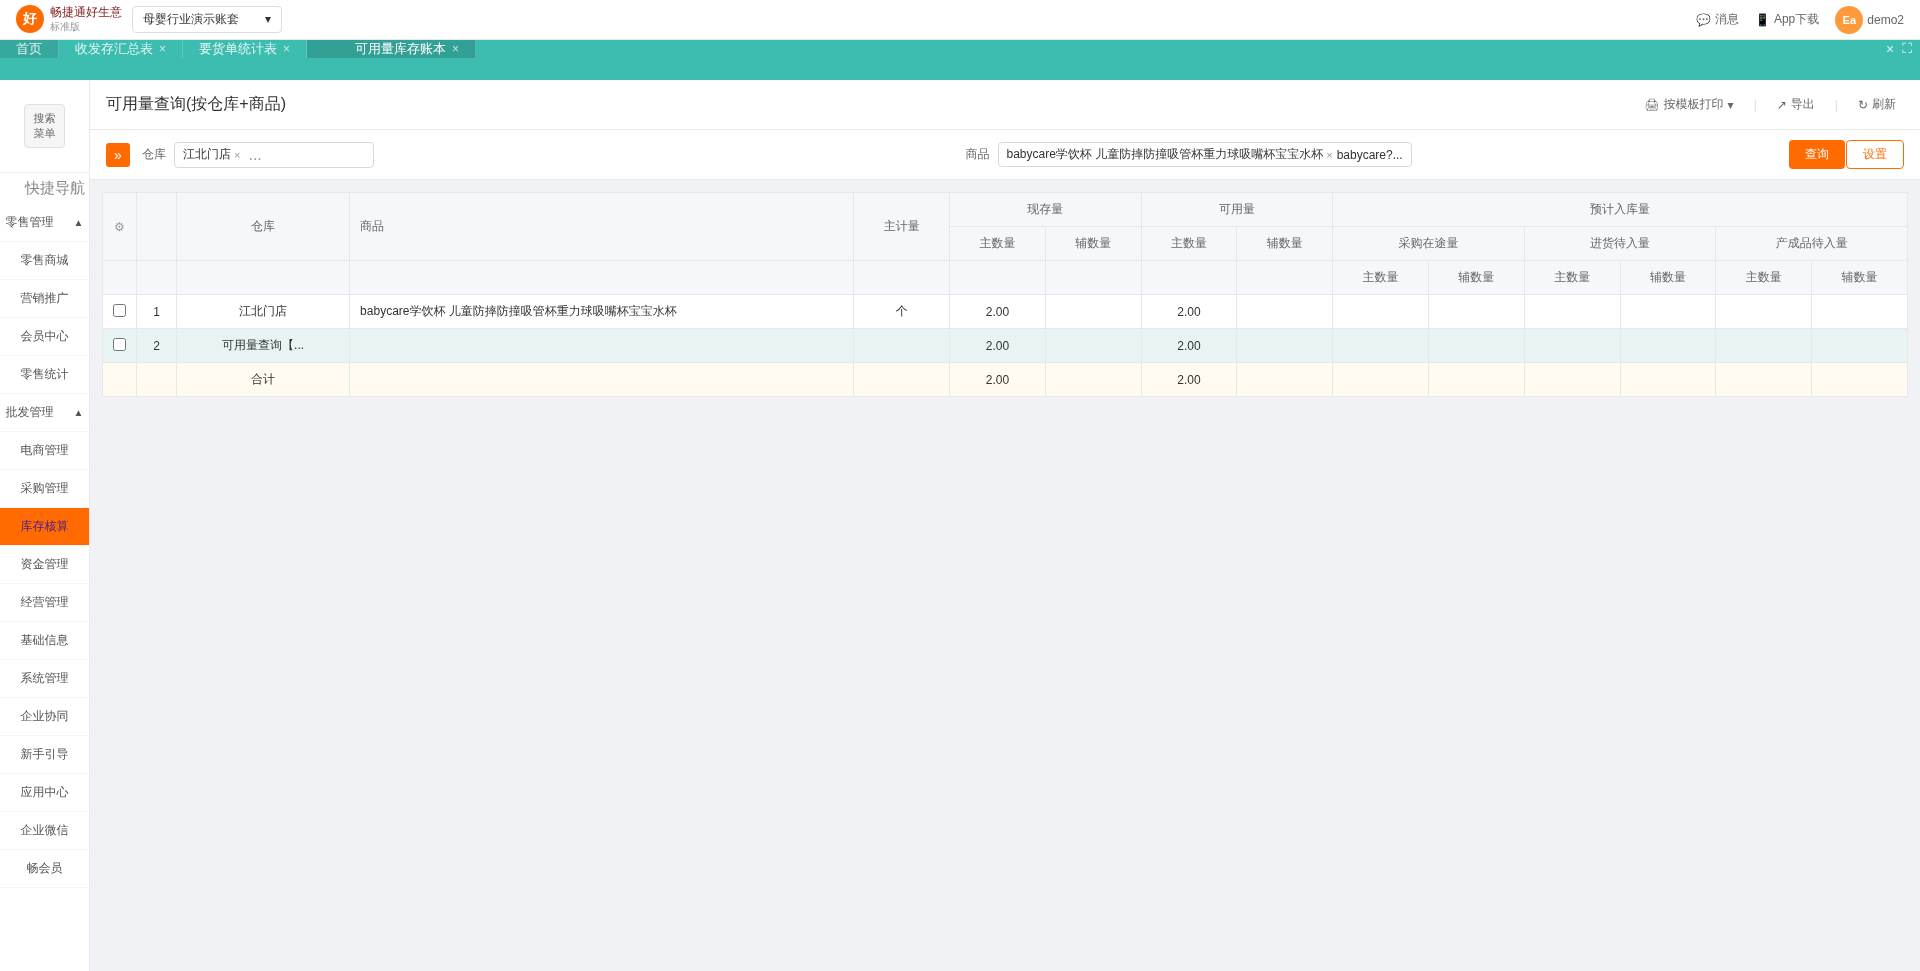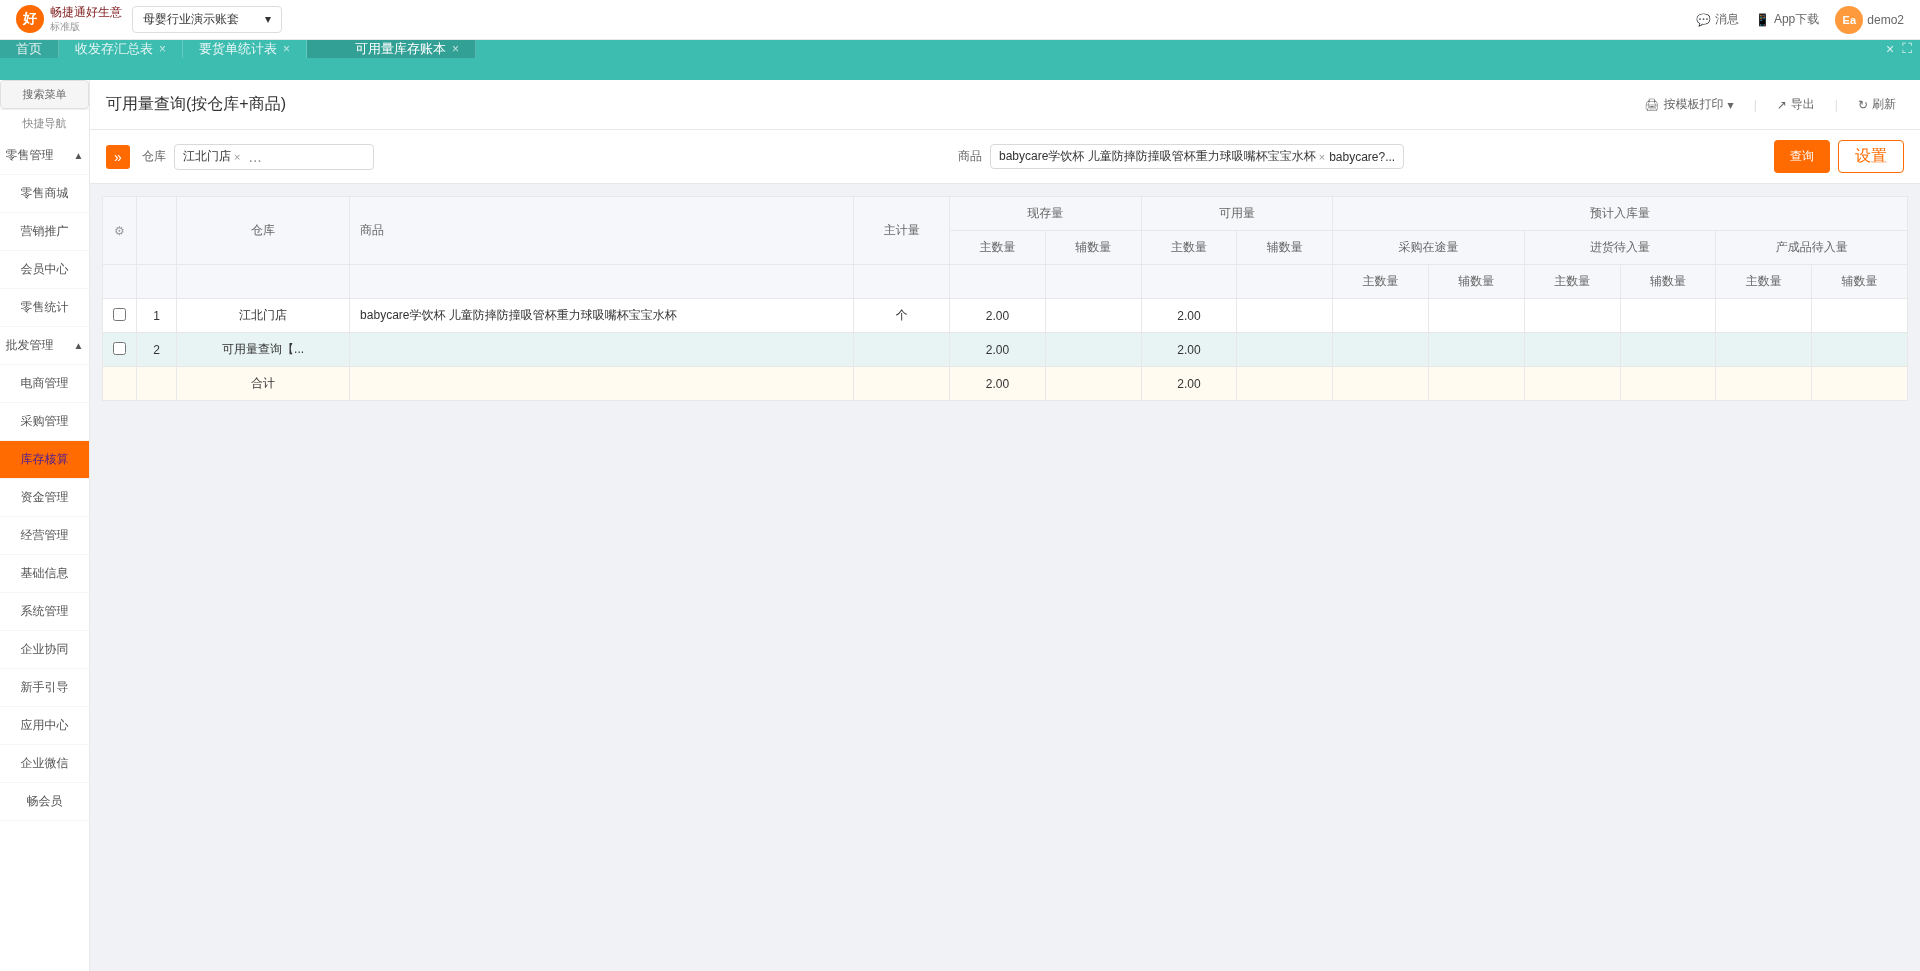--- a/index.html
+++ b/index.html
@@ -58,38 +58,38 @@
     
     .sidebar {
       width: 90px;
       background: #fff;
       border-right: 1px solid #e8e8e8;
       display: flex;
       flex-direction: column;
       flex-shrink: 0;
       overflow-y: auto;
     }
-    .sidebar-search { padding: 0; border-bottom: 1px solid #f0f0f0; }
+    .sidebar-search { padding: 24px; border-bottom: 1px solid #f0f0f0; }
     .sidebar-search-btn { width: 100%; padding: 6px 4px; background: #f5f5f5; border: 1px solid #e0e0e0; border-radius: 4px; cursor: pointer; font-size: 11px; color: #666; text-align: center; }
     .sidebar-item {
       padding: 10px 4px;
       text-align: center;
       cursor: pointer;
       color: #555;
       font-size: 12px;
       border-bottom: 1px solid #f5f5f5;
       display: flex;
       flex-direction: column;
       align-items: center;
       gap: 4px;
     }
     .sidebar-item.active { background: #ff6b00; color: #4c1d95; }
     .sidebar-item.has-arrow { flex-direction: row; justify-content: center; gap: 20px; }
     .sidebar-arrow { font-size: 10px; }
-    .sidebar-nav { font-size: 11px; color: #888; padding: 6px 4px; text-align: center; cursor: pointer; }
+    .sidebar-nav { font-size: 15px; color: #888; padding: 6px 4px; text-align: right; cursor: pointer; }
 
     
     .content-area { flex: 1; display: flex; flex-direction: column; overflow: hidden; background: #f0f2f5; }
 
     
     .page-header {
       background: #fff;
       padding: 12px 16px 0 16px;
       border-bottom: 1px solid #e8e8e8;
       flex-shrink: 0;
@@ -111,23 +111,23 @@
       flex-shrink: 0;
     }
     .expand-btn { width: 24px; height: 24px; background: #ff6b00; border-radius: 3px; display: flex; align-items: center; justify-content: center; color: white; cursor: pointer; font-size: 14px; flex-shrink: 0; }
     .filter-group { display: flex; align-items: center; gap: 8px; flex: 1; }
     .filter-label { color: #666; font-size: 12px; white-space: nowrap; }
     .filter-input-area { display: flex; align-items: center; gap: 4px; border: 1px solid #d9d9d9; border-radius: 4px; padding: 3px 8px; background: #fff; min-width: 200px; flex-wrap: wrap; }
     .filter-tag { display: flex; align-items: center; gap: 3px; background: #fff; font-size: 12px; color: #333; }
     .filter-tag-close { color: #999; cursor: pointer; font-size: 11px; }
     .filter-more { color: #999; cursor: pointer; font-size: 16px; padding: 0 4px; }
     .filter-product-area { display: flex; align-items: center; gap: 4px; border: 1px solid #d9d9d9; border-radius: 4px; padding: 3px 8px; background: #fff; min-width: 350px; flex-wrap: wrap; }
-    .filter-btns { display: flex; gap: 8px; margin-left: auto; flex-shrink: 0; }
+    .filter-btns { display: flex; gap: 1px; margin-left: auto; flex-shrink: 0; }
     .btn-query { background: #ff6b00; color: #fff; border: none; border-radius: 4px; padding: 5px 16px; cursor: pointer; font-size: 12px; }
-    .btn-setting { background: #fff; color: #ff6b00; border: 1px solid #ff6b00; border-radius: 4px; padding: 5px 16px; cursor: pointer; font-size: 16px; }
+    .btn-setting { background: #fff; color: #ff6b00; border: 1px solid #ff6b00; border-radius: 4px; padding: 5px 16px; cursor: pointer; font-size: 12px; }
 
     
     .table-container { flex: 1; overflow: auto; padding: 12px; }
     .data-table { width: 100%; border-collapse: collapse; background: #fff; font-size: 12px; }
     .data-table th, .data-table td { border: 1px solid #e8e8e8; padding: 8px 10px; text-align: center; white-space: nowrap; }
     .data-table th { background: #f5f7fa; color: #666; font-weight: normal; }
     .data-table td { color: #333; }
     .data-table .col-product { text-align: left; max-width: 300px; overflow: hidden; text-overflow: ellipsis; }
     .data-table .group-header { background: #e8f4f3; font-weight: 500; }
     .data-table .total-row td { background: #fffbf0; font-weight: normal; margin-left: 8px; }

